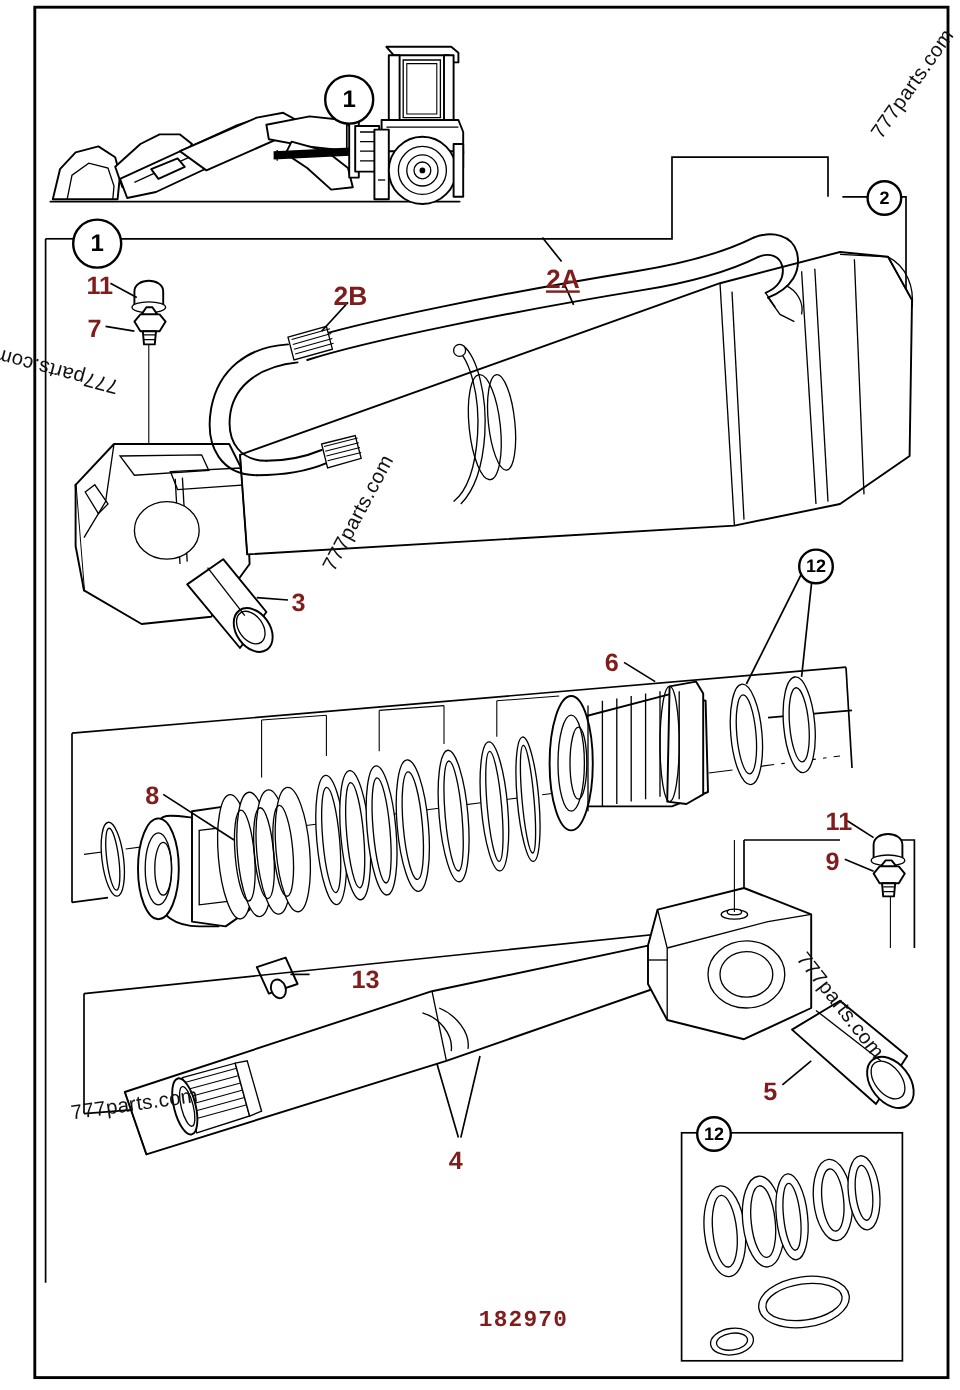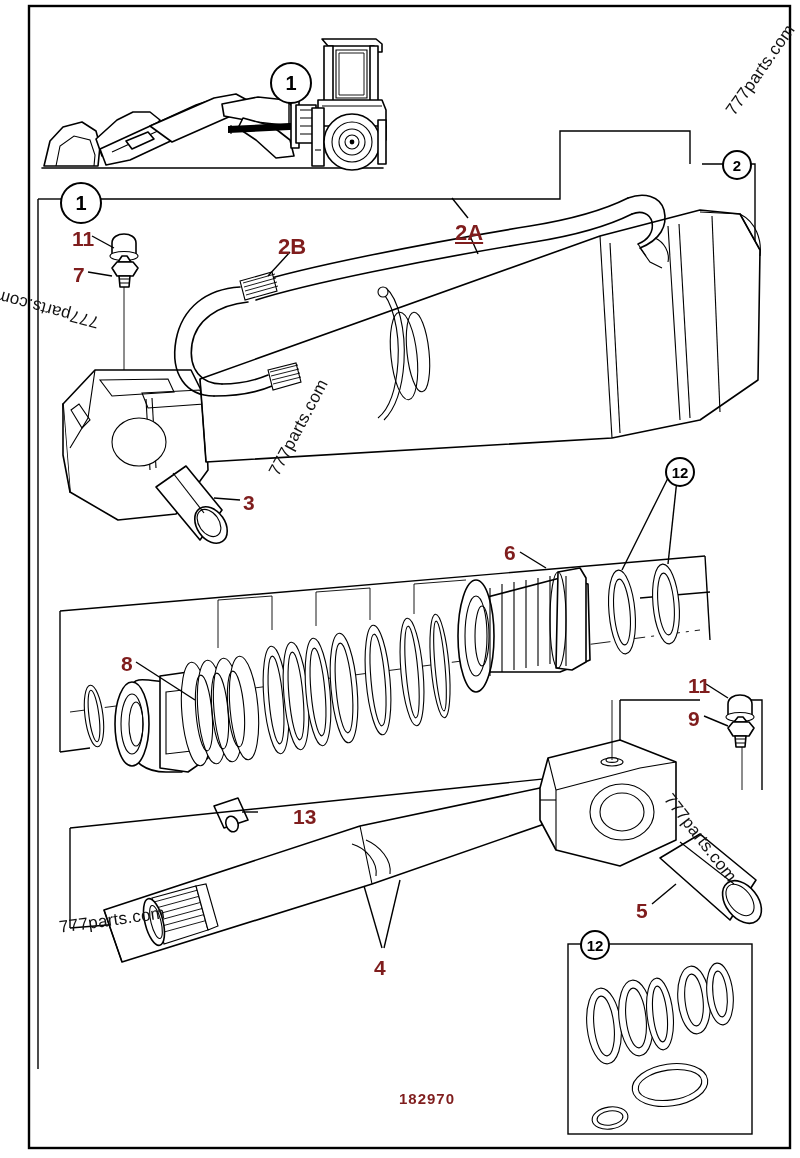--- a/index.html
+++ b/index.html
@@ -9,21 +9,21 @@
     width:800px;height:1158px;position:relative;overflow:hidden;
   }
   #stage{position:absolute;left:0;top:0;width:800px;height:1158px;}
   svg.layer{position:absolute;left:0;top:0;width:800px;height:1158px;}
   .lbl{
     position:absolute;font-family:"Liberation Sans", sans-serif;
     font-weight:bold;color:#7f1d1d;white-space:nowrap;line-height:1;
   }
   .lbl.n{font-size:21px;}
   .lbl.nb{font-size:22px;}
-  .lbl.dwg{font-size:15px;letter-spacing:1px;font-weight:bold;}
+  .lbl.dwg{font-size:19px;letter-spacing:1px;font-weight:bold;font-family:Liberation Mono, monospace;}
   .callout{
     position:absolute;border:2.2px solid #000;border-radius:50%;
     background:#fff;display:flex;align-items:center;justify-content:center;
     font-family:"Liberation Sans", sans-serif;font-weight:bold;color:#000;
   }
   .callout.big{width:38px;height:38px;font-size:20px;}
   .callout.sm{width:26px;height:26px;font-size:15px;}
   .wm{
     position:absolute;font-family:"Liberation Sans", sans-serif;
     font-size:17px;color:#111;white-space:nowrap;font-weight:500;

